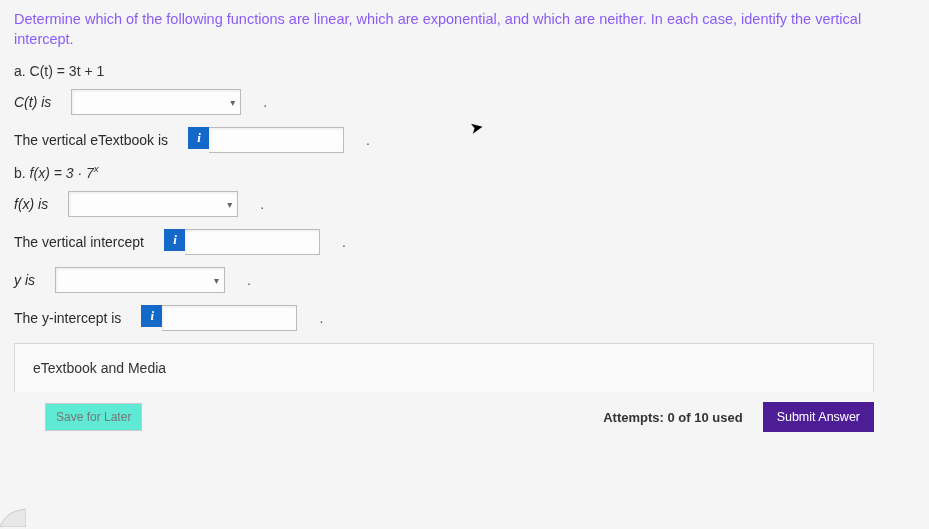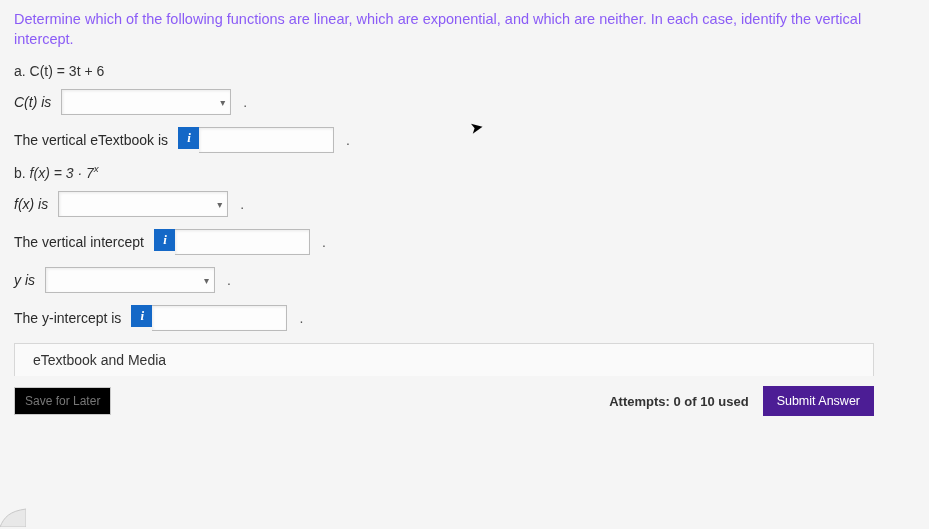--- a/index.html
+++ b/index.html
@@ -26,21 +26,21 @@
     margin-bottom: 6px;
   }
   .part-label {
     font-size: 14px;
     margin-bottom: 10px;
     color: #333;
   }
   .row {
     display: flex;
     align-items: center;
-    gap: 10px;
+    gap: 20px;
     margin-bottom: 12px;
     font-size: 14px;
   }
   .leading {
     white-space: nowrap;
   }
   .dropdown {
     position: relative;
     display: inline-flex;
     align-items: center;
@@ -96,46 +96,47 @@
     font-size: 14px;
     margin-left: 2px;
   }
   .italic { font-style: italic; }
   sup { font-size: 0.7em; vertical-align: super; line-height: 0; }
   .divider-box {
     margin-top: 1px;
     border: 1px solid #d7d7d7;
     border-bottom: none;
     background: #fafafa;
-    padding: 8px 18px;
+    padding: 16px 18px;
     width: 860px;
   }
   .etb {
     font-size: 14px;
     color: #333;
   }
   .bottom-row {
     margin-top: 10px;
     width: 860px;
     display: flex;
     align-items: center;
     justify-content: space-between;
   }
   .save-btn {
     border: 1px solid #c9c9c9;
-    background: #000000;
+    background: #5eead4;
     color: #777;
     font-size: 12px;
     padding: 6px 10px;
     cursor: pointer;
+    margin-left: 31px;
   }
   .right-group {
     display: flex;
     align-items: center;
-    gap: 14px;
+    gap: 20px;
   }
   .attempts {
     font-size: 13px;
     color: #333;
     font-weight: bold;
   }
   .submit-btn {
     background: #4c1d95;
     color: #fff;
     border: none;
@@ -163,21 +164,21 @@
 </style>
 </head>
 <body>
 
 <div class="page">
 
   <div class="prompt">Determine which of the following functions are linear, which are exponential, and which are neither. In each case, identify the vertical intercept.</div>
 
   <div class="part">
     <div class="part-label">
-      <span>a. C(t) = 3t + 6</span>
+      <span>a. C(t) = 3t + 1</span>
     </div>
     <div class="row">
       <span class="leading italic">C(t) is</span>
       <span class="dropdown">
         <input type="text" style="">
         <span class="chev">▾</span>
       </span>
       <span class="trail">.</span>
     </div>
     <div class="row">

